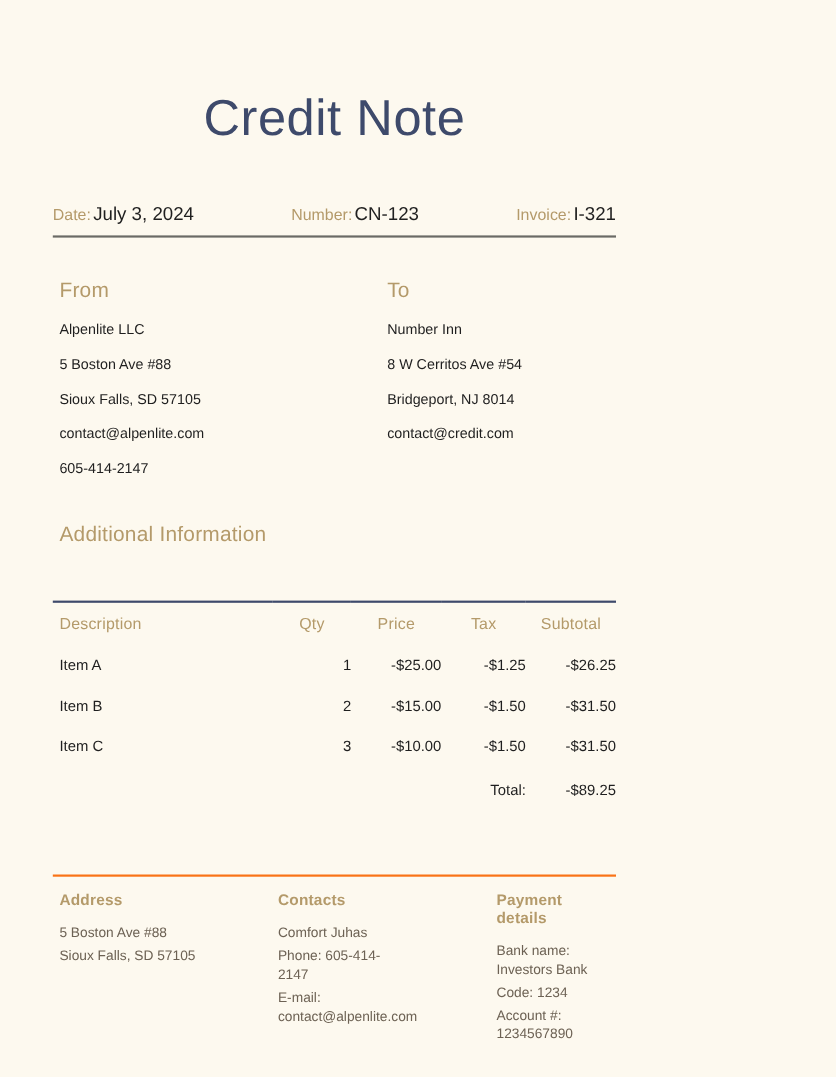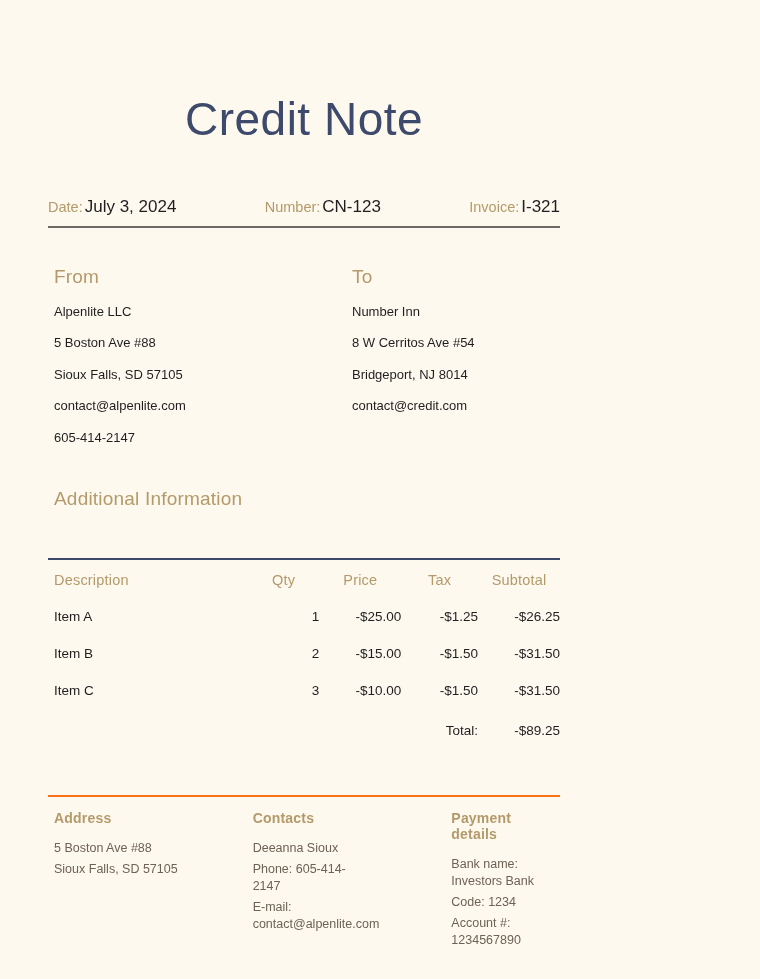--- a/index.html
+++ b/index.html
@@ -11,21 +11,21 @@
     height: 979px;
     background: #fdf9ef;
     font-family: "Liberation Sans", sans-serif;
     color: #1f1f1f;
     overflow: hidden;
   }
   .page {
     width: 608px;
     height: 979px;
     box-sizing: border-box;
-    padding: 12px 48px;
+    padding: 0 48px;
     position: relative;
   }
 
   
   .doc-title {
     text-align: center;
     color: #3e4a6b;
     font-size: 46px;
     font-weight: 400;
     letter-spacing: 0.5px;
@@ -260,21 +260,21 @@
   </table>
 
   <div class="footer">
     <div class="footer-col address">
       <h3 class="footer-heading">Address</h3>
       <p class="footer-line">5 Boston Ave #88</p>
       <p class="footer-line">Sioux Falls, SD 57105</p>
     </div>
     <div class="footer-col contacts">
       <h3 class="footer-heading">Contacts</h3>
-      <p class="footer-line">Deeanna Sioux</p>
+      <p class="footer-line">Comfort Juhas</p>
       <p class="footer-line">Phone: 605-414-2147</p>
       <p class="footer-line">E-mail: contact@alpenlite.com</p>
     </div>
     <div class="footer-col payment">
       <h3 class="footer-heading">Payment details</h3>
       <p class="footer-line">Bank name: Investors Bank</p>
       <p class="footer-line">Code: 1234</p>
       <p class="footer-line">Account #: 1234567890</p>
     </div>
   </div>

